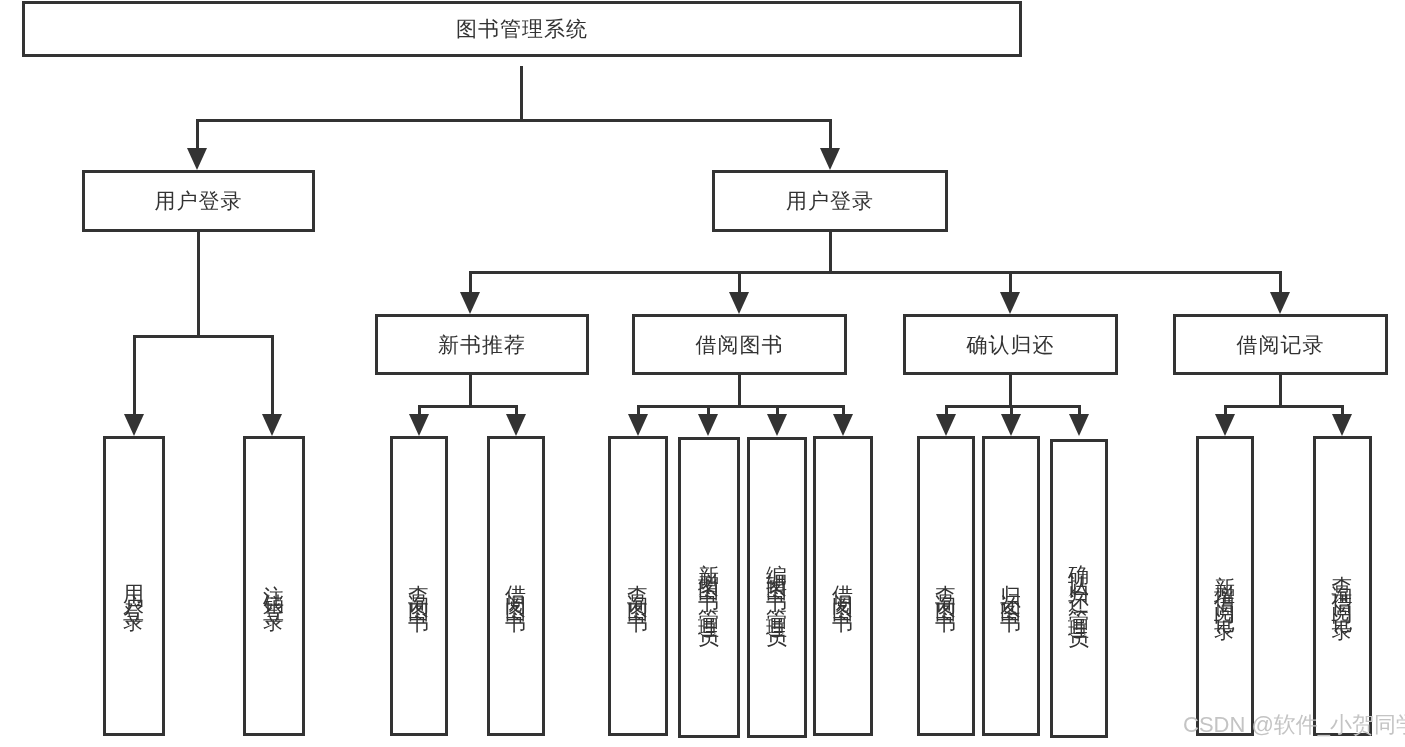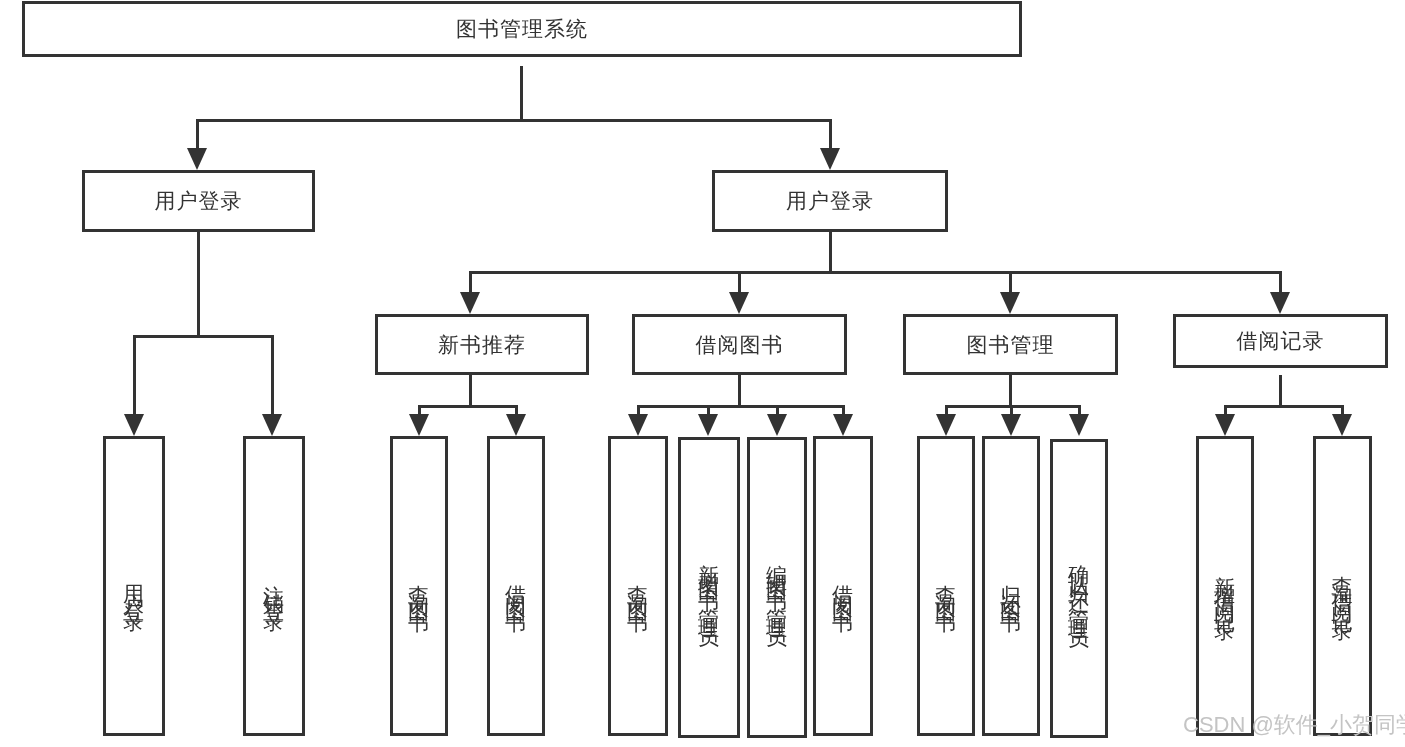--- a/index.html
+++ b/index.html
@@ -109,23 +109,23 @@
     <span class="hl">用户登录</span>
   </div>
 
   <div class="box" style="left:375px;top:314px;width:214px;height:61px;">
     <span class="hl">新书推荐</span>
   </div>
   <div class="box" style="left:632px;top:314px;width:215px;height:61px;">
     <span class="hl">借阅图书</span>
   </div>
   <div class="box" style="left:903px;top:314px;width:215px;height:61px;">
-    <span class="hl">图书管理</span>
+    <span class="hl">确认归还</span>
   </div>
-  <div class="box" style="left:1173px;top:314px;width:215px;height:54px;">
+  <div class="box" style="left:1173px;top:314px;width:215px;height:61px;">
     <span class="hl">借阅记录</span>
   </div>
 
   <div class="box leaf" style="left:103px;top:436px;width:62px;">
     <span class="vt">用户登录</span>
   </div>
   <div class="box leaf" style="left:243px;top:436px;width:62px;">
     <span class="vt">注销登录</span>
   </div>
 

